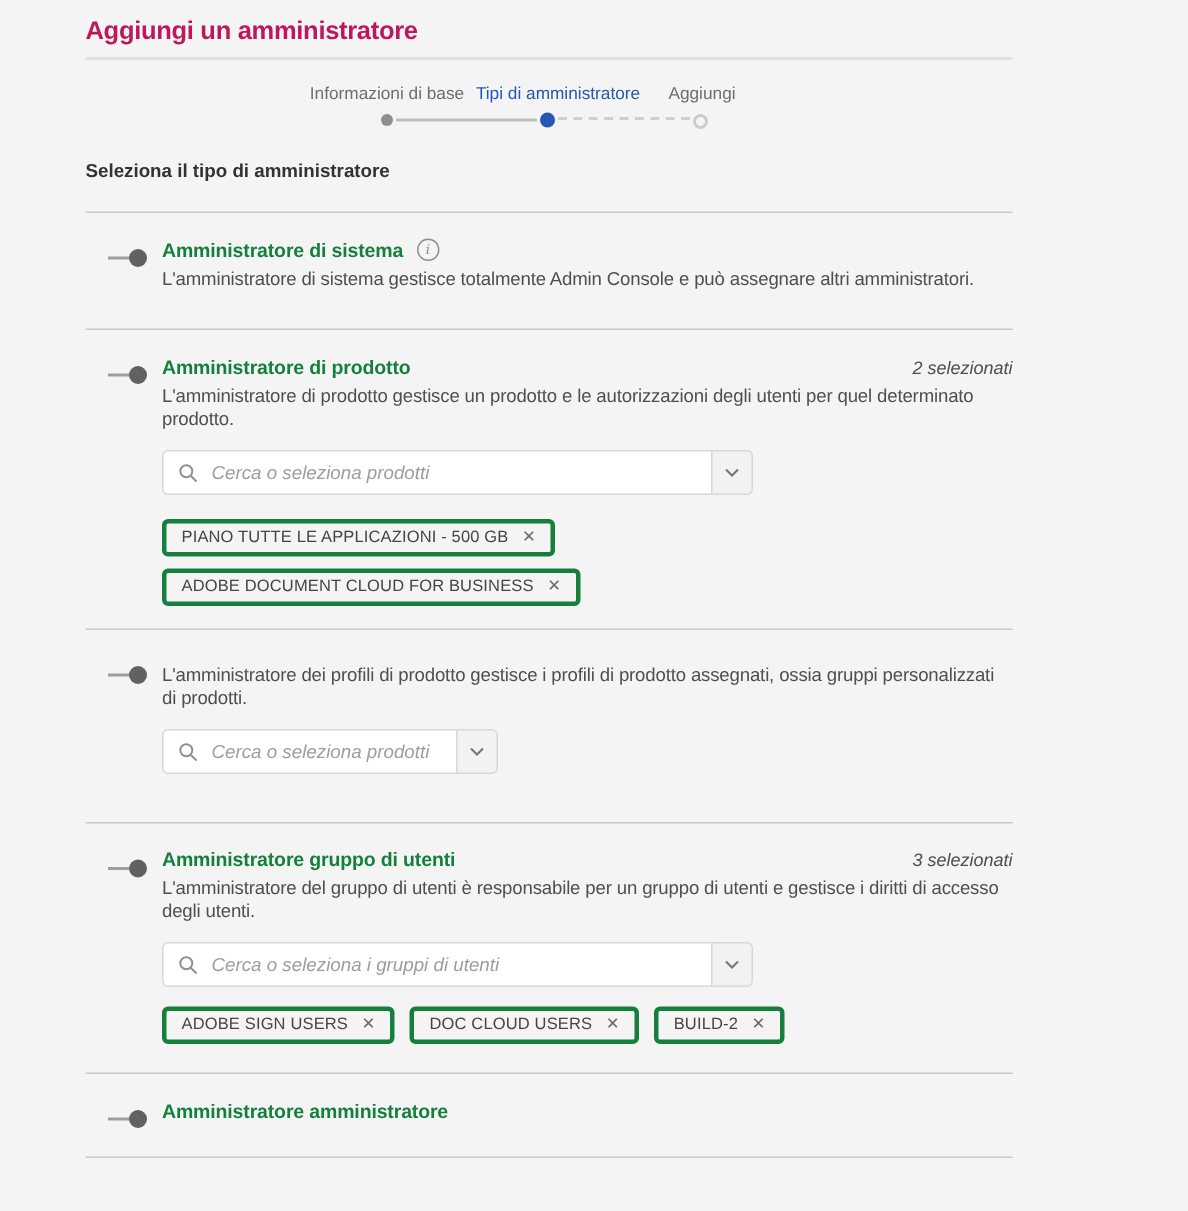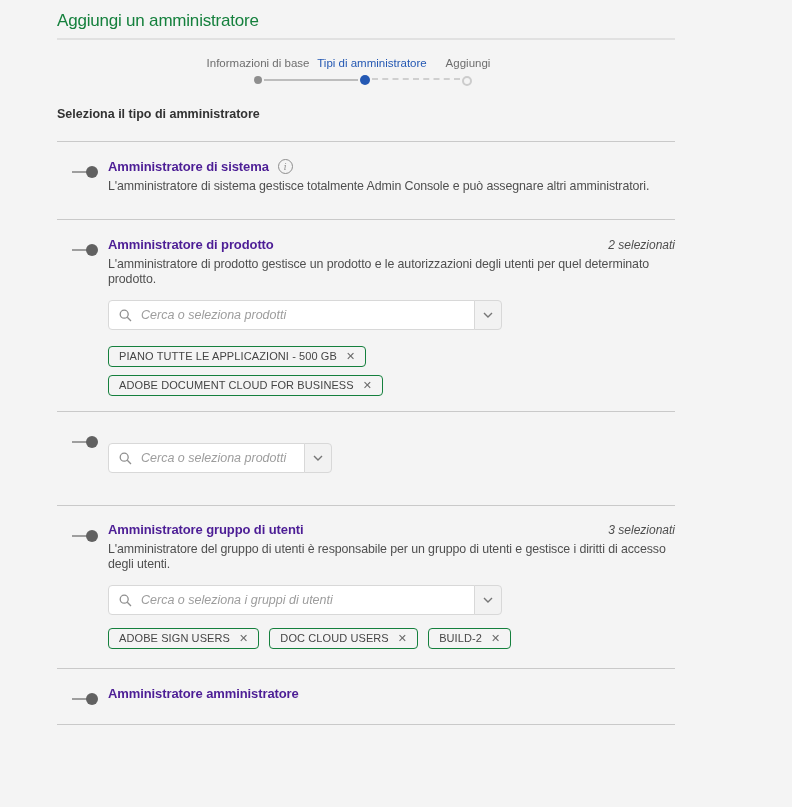--- a/index.html
+++ b/index.html
@@ -9,21 +9,21 @@
     font-family:"Liberation Sans","DejaVu Sans",sans-serif;
     color:#4f4f4f;
     overflow:hidden;
     -webkit-font-smoothing:antialiased;
   }
   .page{width:618px;margin:0 57px;}
 
   
   .page-title{
     margin:0;padding:11px 0 7px;
-    font-size:17px;font-weight:normal;color:#15803d;
+    font-size:17px;font-weight:bold;color:#be185d;
     border-bottom:2px solid #e1e1e1;
     letter-spacing:-0.2px;
   }
 
   
   .wizard{position:relative;height:44px;margin-top:17px;}
   .step-label{
     position:absolute;top:0;transform:translateX(-50%);
     font-size:11.5px;color:#6e6e6e;white-space:nowrap;
   }
@@ -50,21 +50,21 @@
   .toggle-knob{position:absolute;right:0;top:0;width:12px;height:12px;border-radius:50%;background:#616161;}
   .sec-body{flex:1;min-width:0;}
 
   .sec-1 .sec-body{padding:17px 0 25px;}
   .sec-2 .sec-body{padding:17px 0 15px;}
   .sec-3 .sec-body{padding:18px 0 32px;}
   .sec-4 .sec-body{padding:16px 0 19px;}
   .sec-5 .sec-body{padding:17px 0 23px;}
 
   .title-row{display:flex;align-items:center;}
-  .sec-title{font-size:13px;font-weight:bold;color:#4c1d95;letter-spacing:-0.1px;}
+  .sec-title{font-size:13px;font-weight:bold;color:#15803d;letter-spacing:-0.1px;}
   .sel-count{margin-left:auto;font-size:12px;font-style:italic;color:#4e4e4e;}
   .info-icon{
     display:inline-flex;align-items:center;justify-content:center;
     width:13px;height:13px;margin-left:9px;border-radius:50%;
     border:1px solid #8e8e8e;color:#8e8e8e;
     font-size:9px;font-family:"DejaVu Serif",serif;font-style:italic;
     cursor:pointer;flex:none;
   }
   .sec-desc{margin-top:5px;font-size:12.4px;color:#4f4f4f;line-height:15px;letter-spacing:-0.1px;}
 
@@ -88,21 +88,21 @@
     box-sizing:border-box;width:28px;margin-left:-1px;flex:none;
     background:#f2f2f2;border:1px solid #d8d8d8;border-radius:0 4px 4px 0;
     display:flex;align-items:center;justify-content:center;cursor:pointer;padding:0;
   }
 
   
   .chips-stack{margin-top:16px;display:flex;flex-direction:column;align-items:flex-start;gap:8px;}
   .chips-row{margin-top:13px;display:flex;gap:10px;}
   .chip{
     display:inline-flex;align-items:center;gap:9px;
-    border:1px solid #15803d;border-radius:4px;
+    border:3px solid #15803d;border-radius:4px;
     padding:3px 10px 4px;background:transparent;
     font-size:11px;color:#454545;white-space:nowrap;letter-spacing:0.1px;
   }
   .chip-x{color:#6a6a6a;font-size:11px;cursor:pointer;line-height:1;}
 </style>
 </head>
 <body>
 
 <div class="page">
 
@@ -180,20 +180,21 @@
     </div>
 
     <div class="section sec-3">
       <div class="toggle-col">
         <div class="toggle">
           <span class="toggle-track"></span>
             <span class="toggle-knob"></span>
         </div>
       </div>
       <div class="sec-body">
+        <div class="sec-desc">L'amministratore dei profili di prodotto gestisce i profili di prodotto assegnati, ossia gruppi personalizzati di prodotti.</div>
         <div class="combo">
           <div class="combo-input narrow">
             <svg width="13" height="13" viewBox="0 0 13 13">
                 <circle cx="5.2" cy="5.2" r="4" fill="none" stroke="#8f8f8f" stroke-width="1.3"></circle>
                 <line x1="8.3" y1="8.3" x2="12" y2="12" stroke="#8f8f8f" stroke-width="1.3"></line>
               </svg>
             <input type="text" placeholder="Cerca o seleziona prodotti" style="">
           </div>
           <button class="combo-btn">
             <svg width="10" height="6" viewBox="0 0 10 6">

